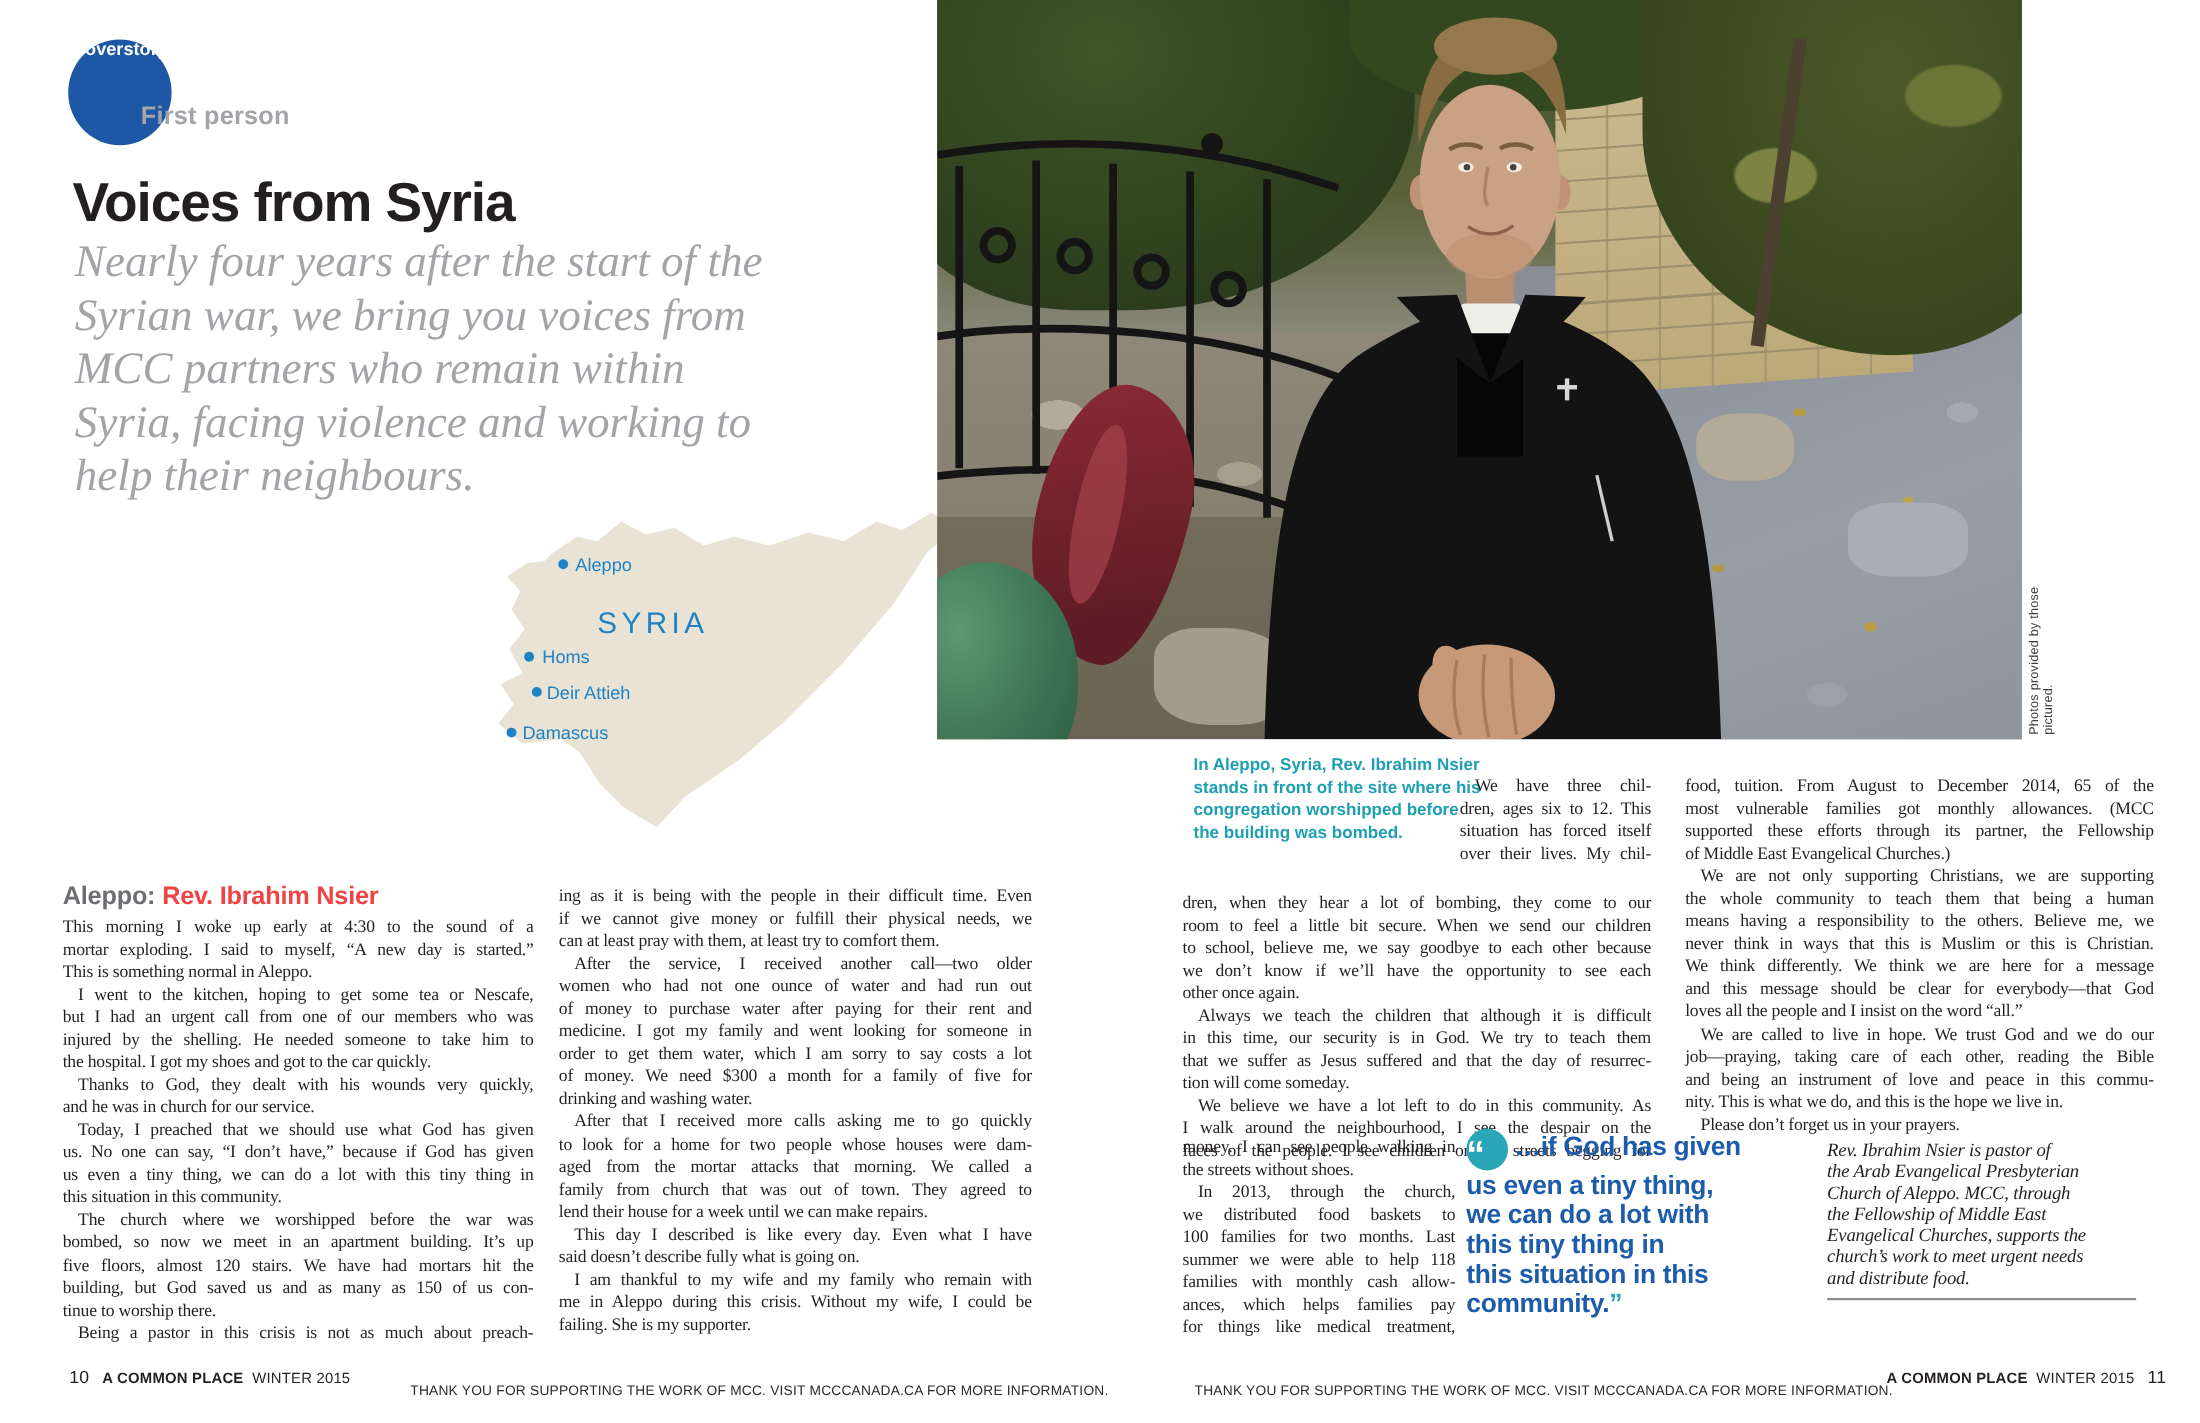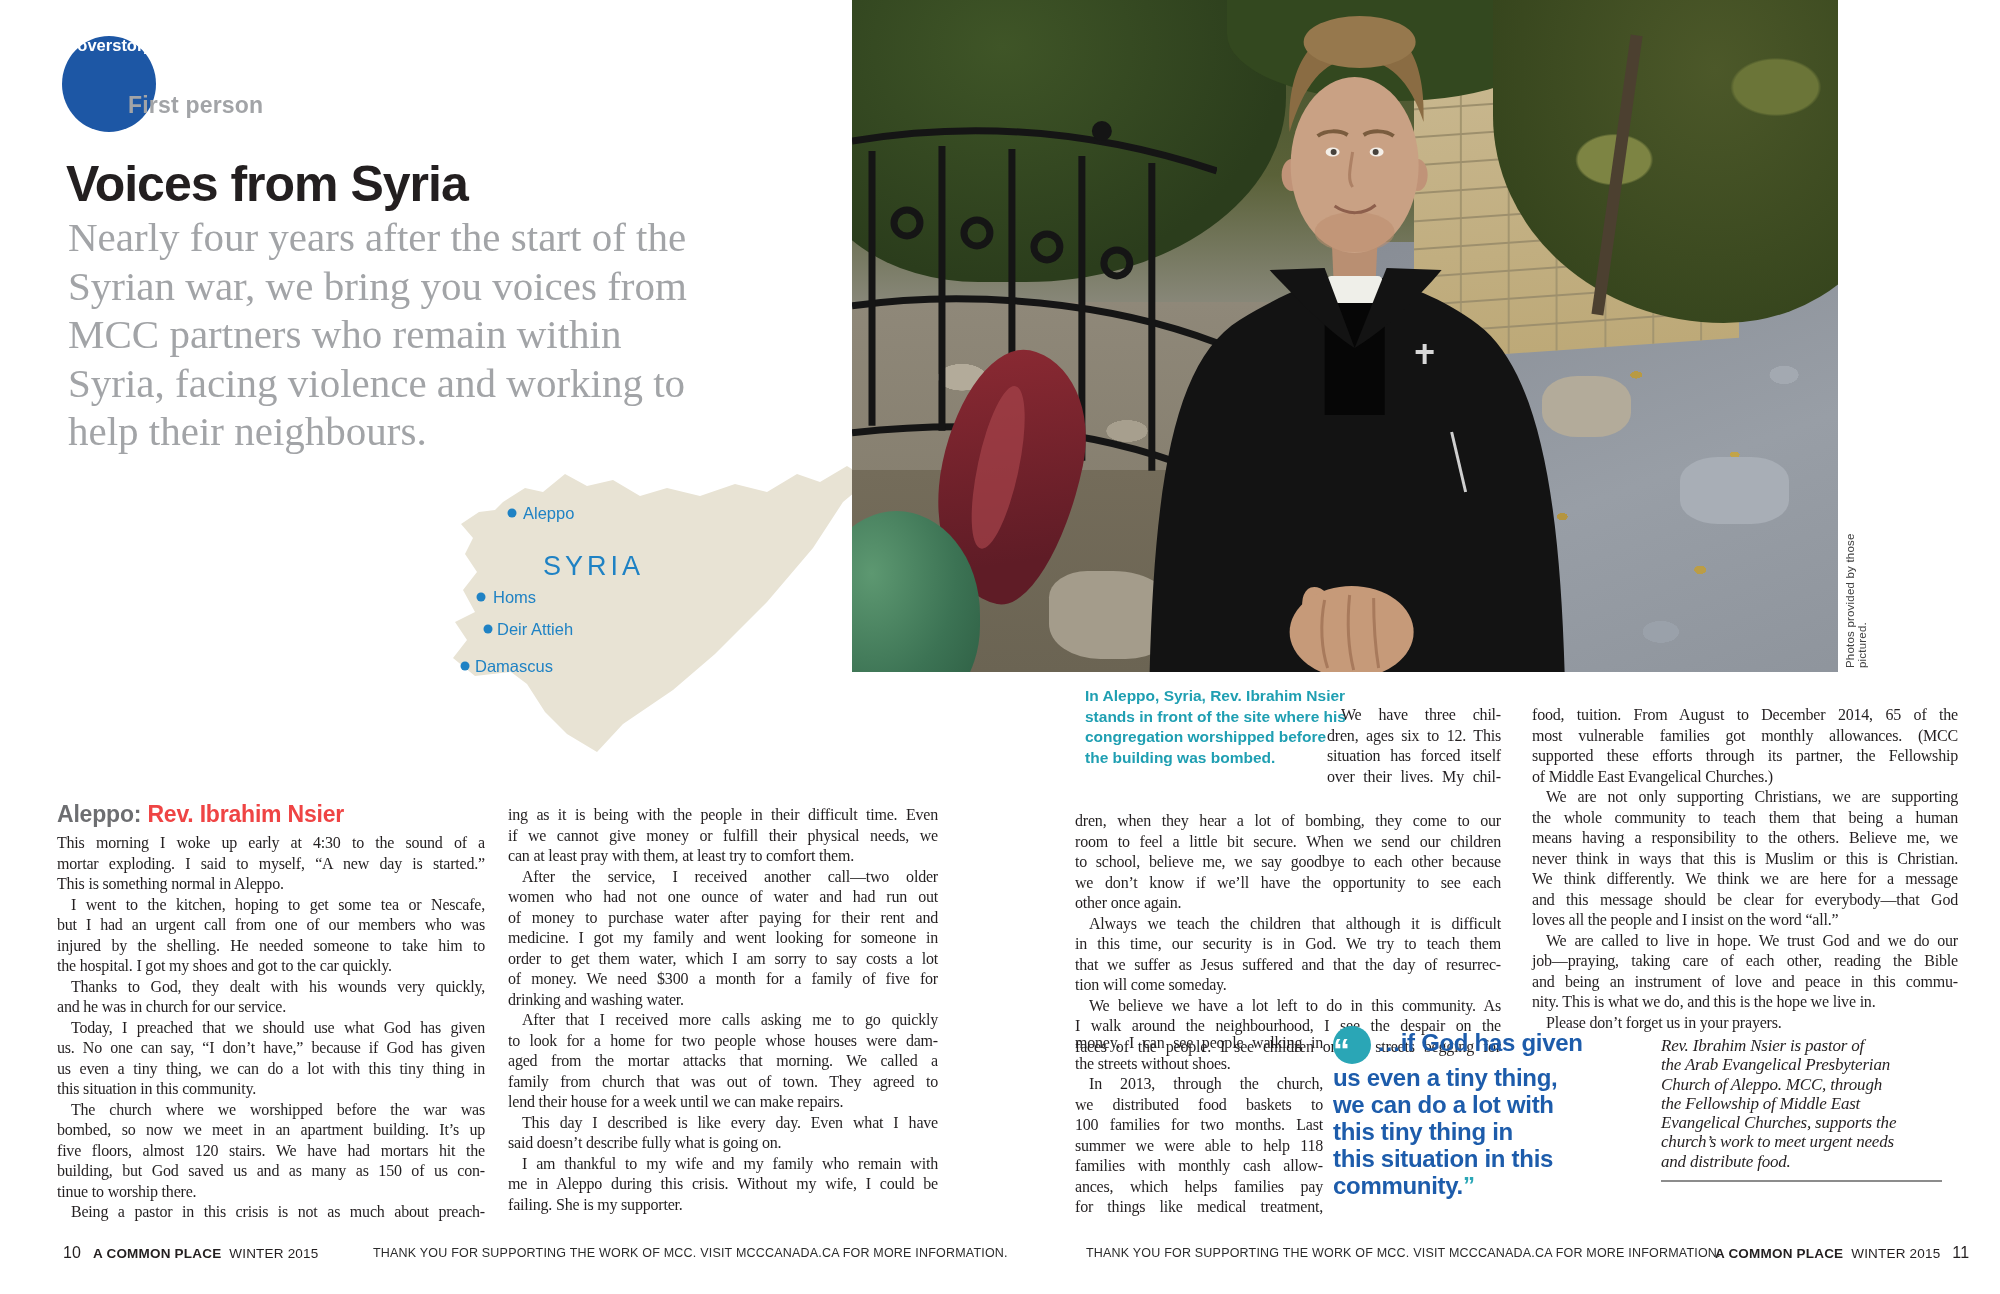--- a/index.html
+++ b/index.html
@@ -120,34 +120,34 @@
   .quote-badge{display:inline-block;width:38px;height:38px;border-radius:50%;background:#2aa6b6;
                color:#fff;font-size:34px;line-height:48px;text-align:center;margin-right:6px;
                vertical-align:-11px;}
   .tq{color:#2aa6b6;}
 
   
   .footer-item{position:absolute;top:1244px;font-size:13.5px;letter-spacing:.2px;color:#231f20;
                white-space:nowrap;}
   .pageno{font-weight:normal;font-size:16px;}
   .brand{font-weight:bold;}
-  .thanks{font-size:12.5px;color:#2b2b2b;}
+  .thanks{font-size:12.5px;color:#2b2b2b;margin-top:11px;}
 </style>
 </head>
 <body>
 
 <div class="page">
 
   <div class="badge">
     <span>Cover</span>
     <span>story</span>
   </div>
   <div class="kicker">First person</div>
   <div class="headline">Voices from Syria</div>
-  <div class="deck no-just col" style="position:absolute;left:68px;top:213px;width:800px;font-size:41px;line-height:48.5px;color:#a2a4a7;font-family:'Liberation Serif',serif;letter-spacing:0;">
+  <div class="deck no-just col" style="position:absolute;left:68px;top:213px;width:800px;font-size:41px;line-height:48.5px;color:#a2a4a7;font-family:'Liberation Serif',serif;letter-spacing:0;font-style:italic;">
       <div class="ln end">Nearly four years after the start of the</div>
       <div class="ln end">Syrian war, we bring you voices from</div>
       <div class="ln end">MCC partners who remain within</div>
       <div class="ln end">Syria, facing violence and working to</div>
       <div class="ln end">help their neighbours.</div>
     </div>
 
   <svg class="map" viewBox="0 0 450 290">
     <path fill="#e8e3d4" d="M88,40 L110,26 L128,30 L150,12 L172,24 L198,18 L225,34 L252,26 L285,34 L320,22
          L352,30 L382,12 L405,20 L432,4 L448,14 L440,30 L428,40 L398,86 L352,140 L300,192

